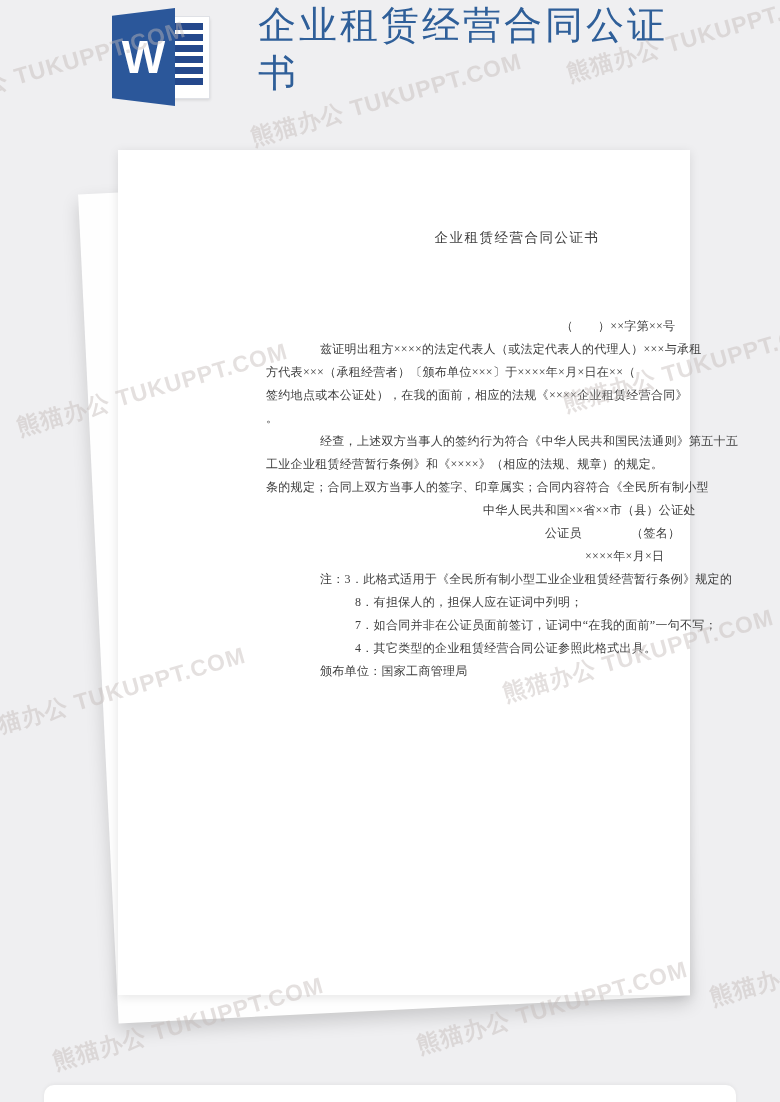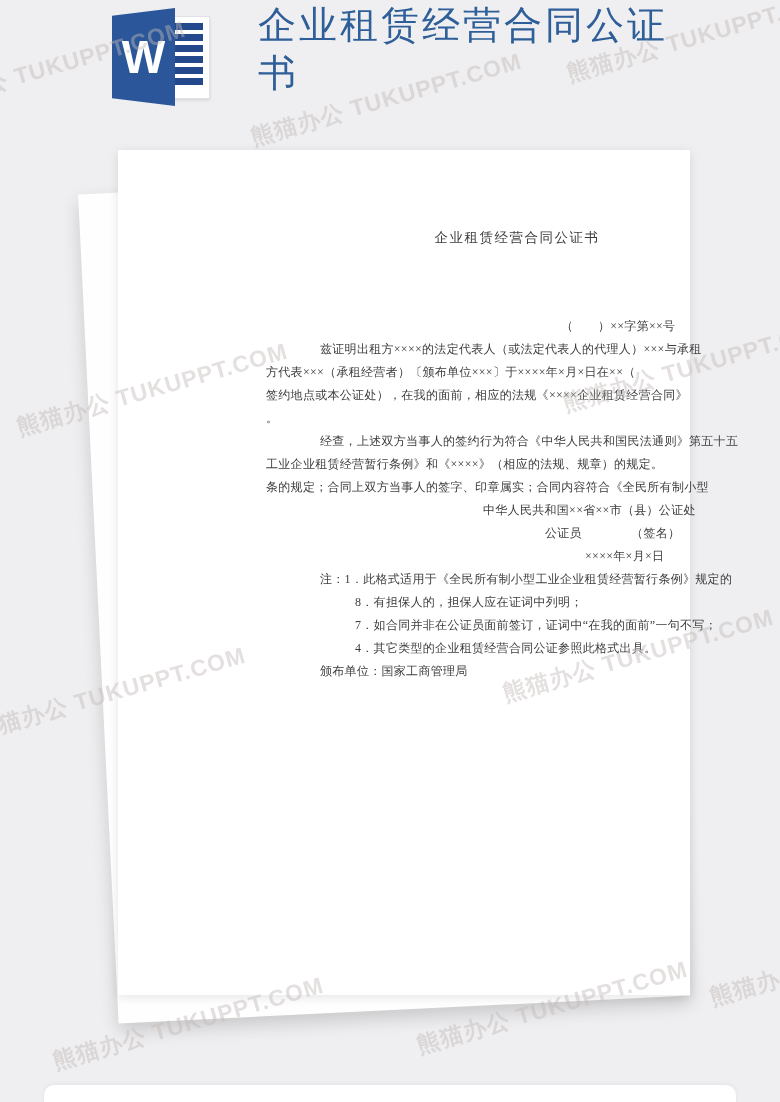--- a/index.html
+++ b/index.html
@@ -101,21 +101,21 @@
       <div class="dl i54">兹证明出租方××××的法定代表人（或法定代表人的代理人）×××与承租</div>
       <div class="dl">方代表×××（承租经营者）〔颁布单位×××〕于××××年×月×日在××（</div>
       <div class="dl">签约地点或本公证处），在我的面前，相应的法规《××××企业租赁经营合同》</div>
       <div class="dl">。</div>
       <div class="dl i54">经查，上述双方当事人的签约行为符合《中华人民共和国民法通则》第五十五</div>
       <div class="dl">工业企业租赁经营暂行条例》和《××××》（相应的法规、规章）的规定。</div>
       <div class="dl">条的规定；合同上双方当事人的签字、印章属实；合同内容符合《全民所有制小型</div>
       <div class="dl s217">中华人民共和国××省××市（县）公证处</div>
       <div class="dl s279">公证员　　　　（签名）</div>
       <div class="dl s319">××××年×月×日</div>
-      <div class="dl i54">注：1．此格式适用于《全民所有制小型工业企业租赁经营暂行条例》规定的</div>
+      <div class="dl i54">注：3．此格式适用于《全民所有制小型工业企业租赁经营暂行条例》规定的</div>
       <div class="dl i89">8．有担保人的，担保人应在证词中列明；</div>
       <div class="dl i89">7．如合同并非在公证员面前签订，证词中“在我的面前”一句不写；</div>
       <div class="dl i89">4．其它类型的企业租赁经营合同公证参照此格式出具。</div>
       <div class="dl i54">颁布单位：国家工商管理局</div>
     </div>
   </div>
 
   <div class="wm w1">熊猫办公 TUKUPPT.COM</div>
   <div class="wm w2">熊猫办公 TUKUPPT.COM</div>
   <div class="wm w3">熊猫办公 TUKUPPT.COM</div>

